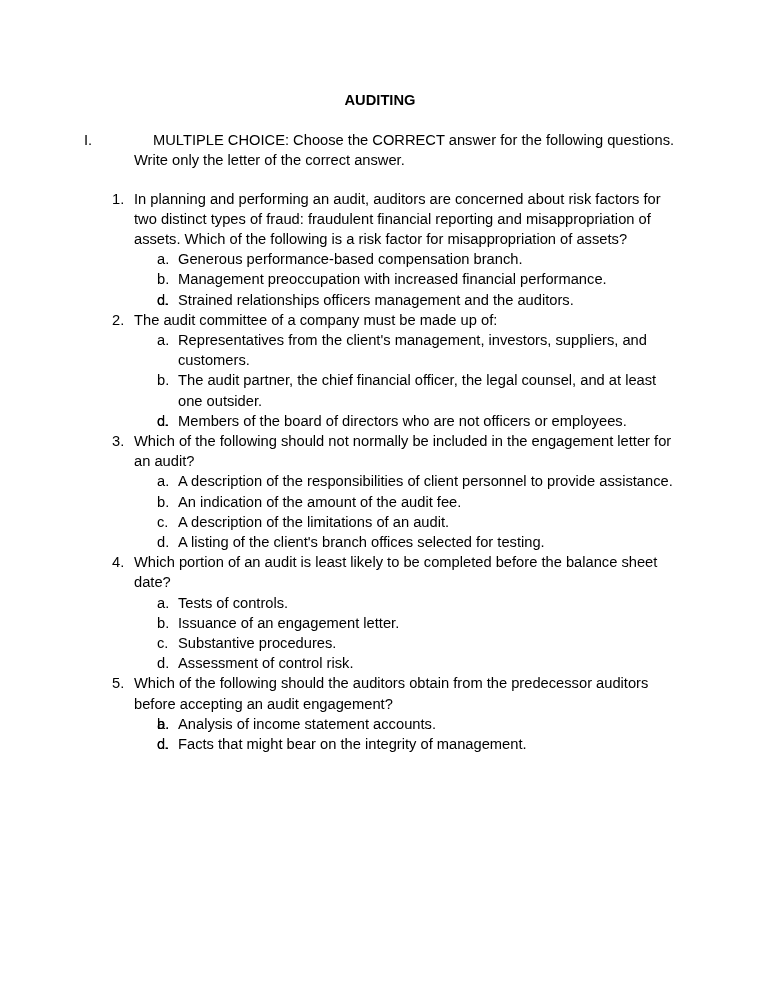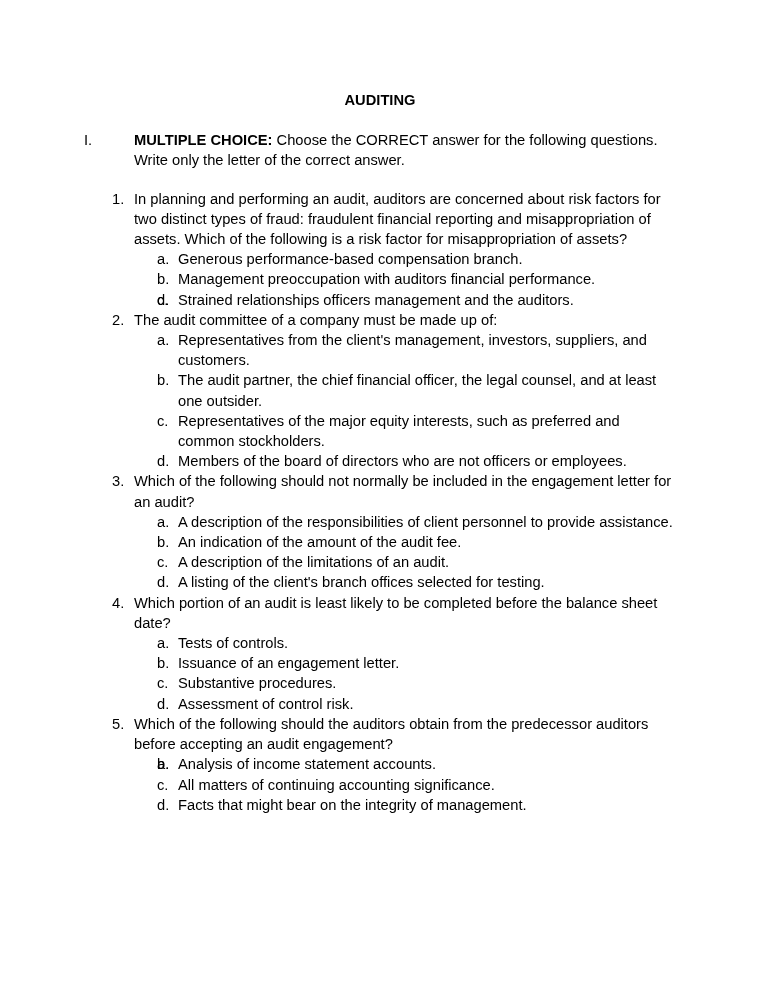--- a/index.html
+++ b/index.html
@@ -35,21 +35,21 @@
   .intro {
     position: relative;
     padding-left: 50px;
     margin-top: 20px;
   }
   .numeral {
     position: absolute;
     left: 0;
     top: 0;
   }
-  .intro-bold { font-weight: 700; }
+  .intro-bold { font-weight: 400; margin-left: 19px; }
   .questions { margin-top: 18px; }
   .q {
     position: relative;
     padding-left: 50px;
   }
   .q-marker {
     position: absolute;
     left: 28px;
     top: 0;
   }
@@ -72,44 +72,44 @@
     <div class="title">AUDITING</div>
 
     <div class="intro">
       <span class="numeral">I.</span>
       <span class="intro-bold">MULTIPLE CHOICE:</span><span> Choose the CORRECT answer for the following questions. Write only the letter of the correct answer.</span>
     </div>
 
     <div class="questions" id="questions">
         <div class="q"><span class="q-marker">1.</span><span class="q-text">In planning and performing an audit, auditors are concerned about risk factors for two distinct types of fraud: fraudulent financial reporting and misappropriation of assets. Which of the following is a risk factor for misappropriation of assets?</span><div class="opts">
             <div class="opt"><span class="opt-marker">a.</span><span class="opt-text">Generous performance-based compensation branch.</span></div>
-            <div class="opt"><span class="opt-marker">b.</span><span class="opt-text">Management preoccupation with auditors financial performance.</span></div>
+            <div class="opt"><span class="opt-marker">b.</span><span class="opt-text">Management preoccupation with increased financial performance.</span></div>
             <div class="opt"><span class="opt-marker">c.</span></div>
             <div class="opt"><span class="opt-marker">d.</span><span class="opt-text">Strained relationships officers management and the auditors.</span></div>
           </div></div>
         <div class="q"><span class="q-marker">2.</span><span class="q-text">The audit committee of a company must be made up of:</span><div class="opts">
             <div class="opt"><span class="opt-marker">a.</span><span class="opt-text">Representatives from the client's management, investors, suppliers, and customers.</span></div>
             <div class="opt"><span class="opt-marker">b.</span><span class="opt-text">The audit partner, the chief financial officer, the legal counsel, and at least one outsider.</span></div>
-            <div class="opt"><span class="opt-marker">c.</span><span class="opt-text">Representatives of the major equity interests, such as preferred and common stockholders.</span></div>
+            <div class="opt"><span class="opt-marker">c.</span></div>
             <div class="opt"><span class="opt-marker">d.</span><span class="opt-text">Members of the board of directors who are not officers or employees.</span></div>
           </div></div>
         <div class="q"><span class="q-marker">3.</span><span class="q-text">Which of the following should not normally be included in the engagement letter for an audit?</span><div class="opts">
             <div class="opt"><span class="opt-marker">a.</span><span class="opt-text">A description of the responsibilities of client personnel to provide assistance.</span></div>
             <div class="opt"><span class="opt-marker">b.</span><span class="opt-text">An indication of the amount of the audit fee.</span></div>
             <div class="opt"><span class="opt-marker">c.</span><span class="opt-text">A description of the limitations of an audit.</span></div>
             <div class="opt"><span class="opt-marker">d.</span><span class="opt-text">A listing of the client's branch offices selected for testing.</span></div>
           </div></div>
         <div class="q"><span class="q-marker">4.</span><span class="q-text">Which portion of an audit is least likely to be completed before the balance sheet date?</span><div class="opts">
             <div class="opt"><span class="opt-marker">a.</span><span class="opt-text">Tests of controls.</span></div>
             <div class="opt"><span class="opt-marker">b.</span><span class="opt-text">Issuance of an engagement letter.</span></div>
             <div class="opt"><span class="opt-marker">c.</span><span class="opt-text">Substantive procedures.</span></div>
             <div class="opt"><span class="opt-marker">d.</span><span class="opt-text">Assessment of control risk.</span></div>
           </div></div>
         <div class="q"><span class="q-marker">5.</span><span class="q-text">Which of the following should the auditors obtain from the predecessor auditors before accepting an audit engagement?</span><div class="opts">
             <div class="opt"><span class="opt-marker">a.</span></div>
             <div class="opt"><span class="opt-marker">b.</span><span class="opt-text">Analysis of income statement accounts.</span></div>
-            <div class="opt"><span class="opt-marker">c.</span><span class="opt-text">All matters of continuing accounting significance.</span></div>
+            <div class="opt"><span class="opt-marker">c.</span></div>
             <div class="opt"><span class="opt-marker">d.</span><span class="opt-text">Facts that might bear on the integrity of management.</span></div>
           </div></div>
       </div>
 
   </div>
 </div>
 
 </body></html>

